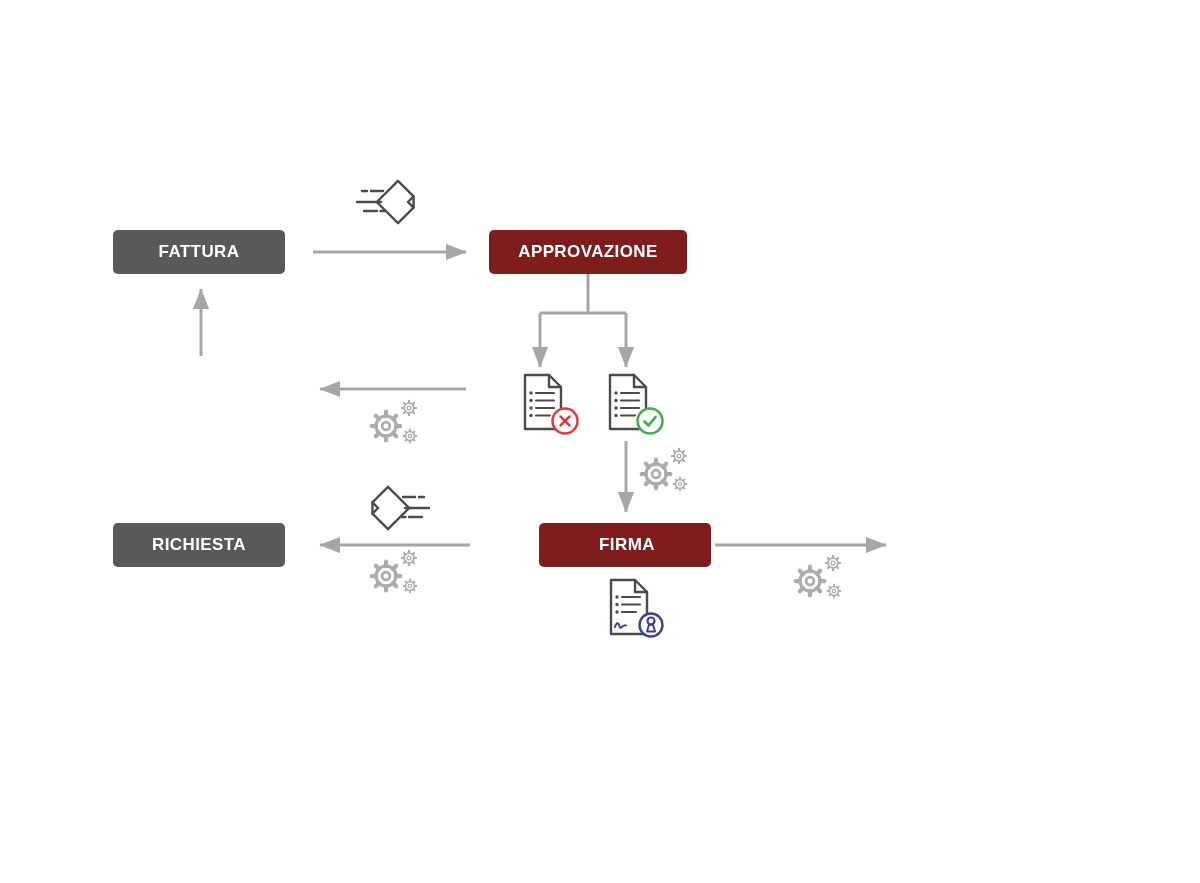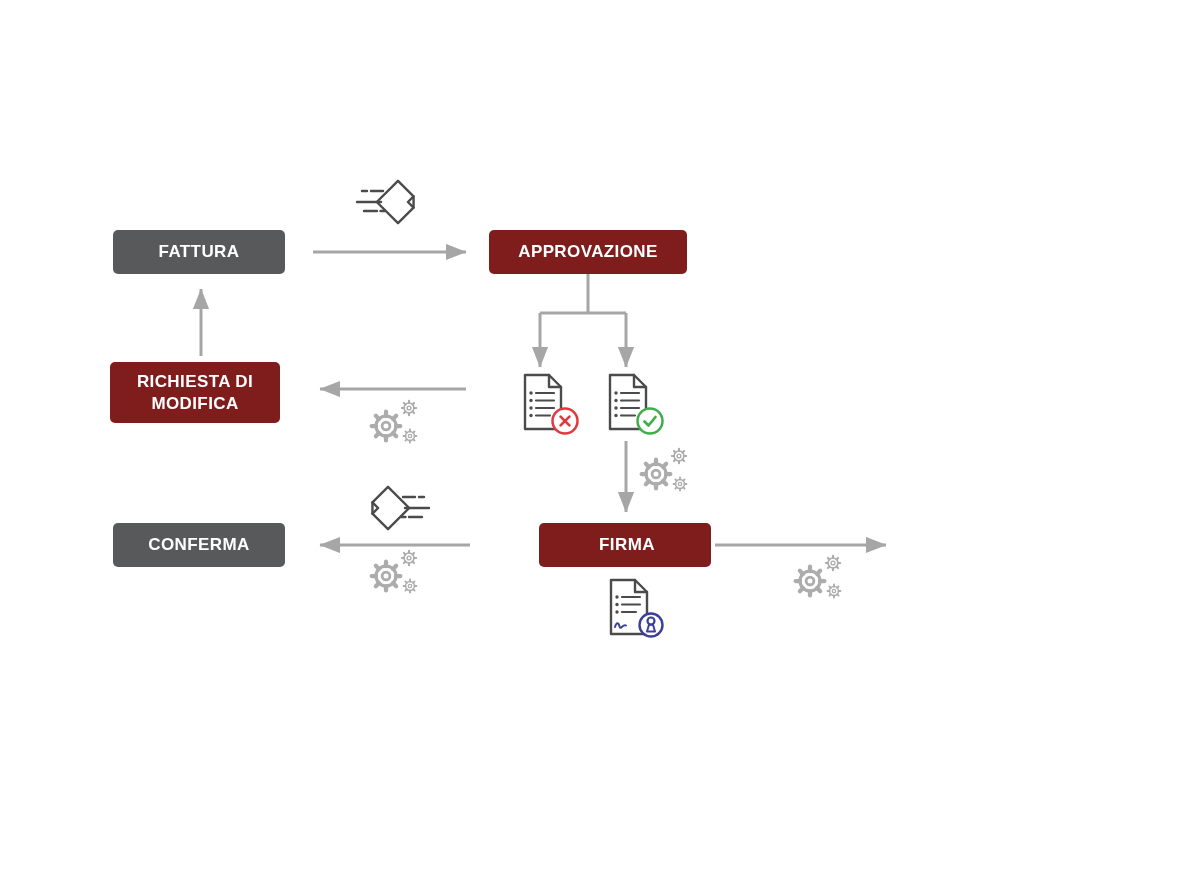--- a/index.html
+++ b/index.html
@@ -58,25 +58,22 @@
       <line x1="715" y1="545" x2="886" y2="545" marker-end="url(#ah)"></line>
     </g>
   </svg>
 
   <div class="node gray" style="left:113px;top:230px;width:172px;height:44px;">
     <span>FATTURA</span>
   </div>
   <div class="node orange" style="left:489px;top:230px;width:198px;height:44px;">
     <span>APPROVAZIONE</span>
   </div>
-  <div class="node orange" style="left:110px;top:362px;width:170px;height:61px;">
-    <span>RICHIESTA DI MODIFICA</span>
-  </div>
   <div class="node gray" style="left:113px;top:523px;width:172px;height:44px;">
-    <span>CONFERMA</span>
+    <span>RICHIESTA</span>
   </div>
   <div class="node orange" style="left:539px;top:523px;width:172px;height:44px;padding-left:12px;">
     <span>FIRMA</span>
   </div>
 
   <div class="abs" style="left:354px;top:174px;">
     <svg width="72" height="62" viewBox="0 0 72 62" fill="none" stroke="#4B4B4D" stroke-width="2.4" stroke-linecap="round" stroke-linejoin="round">
       <g transform="rotate(45 44 28)">
         <path d="M29 13 H51 L59 21 V43 H29 Z"></path>
         <path d="M51 13 V21 H59"></path>

